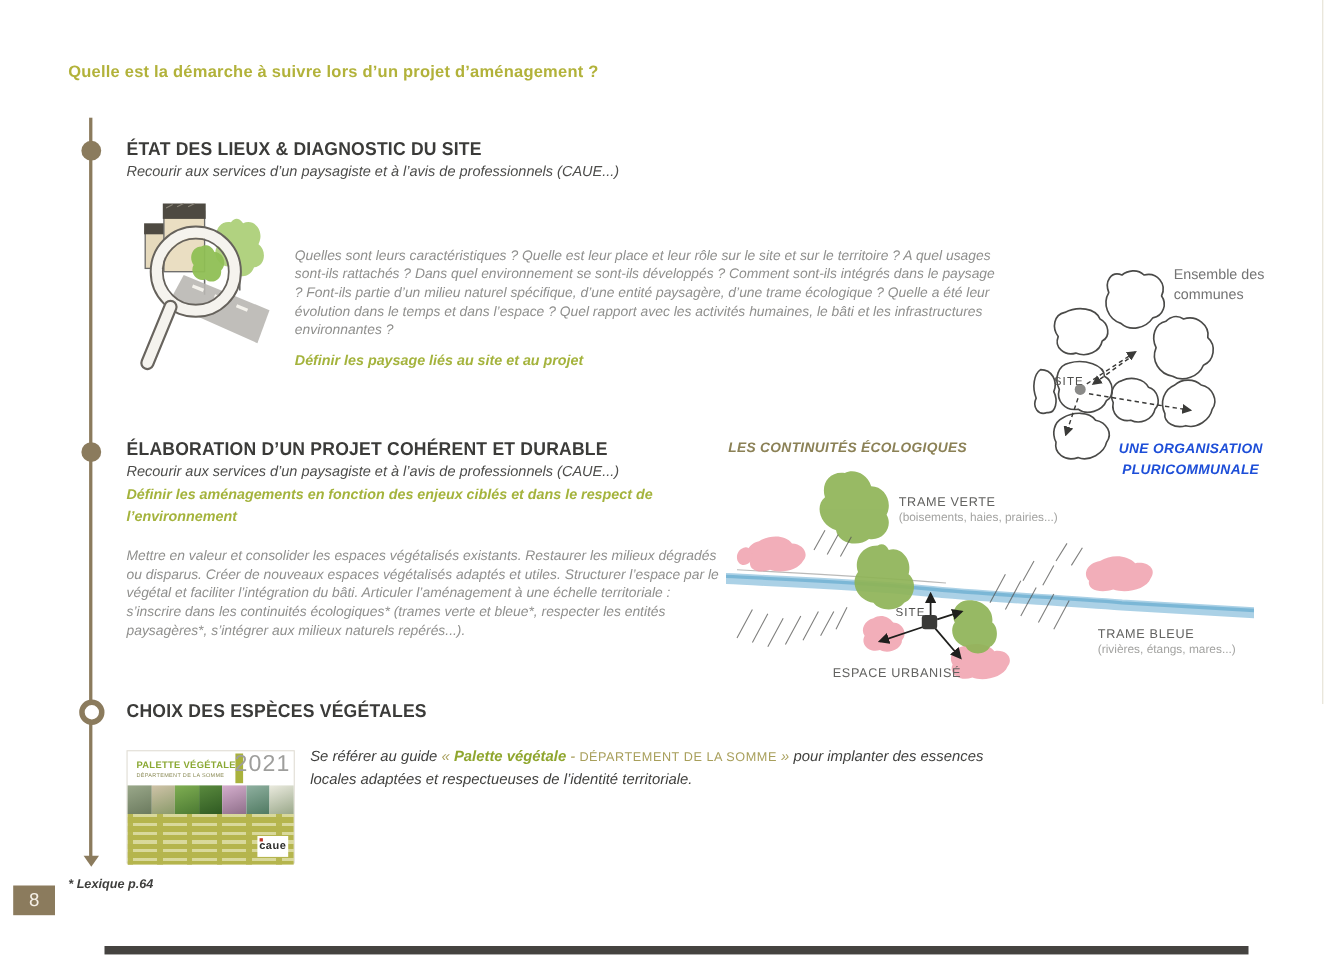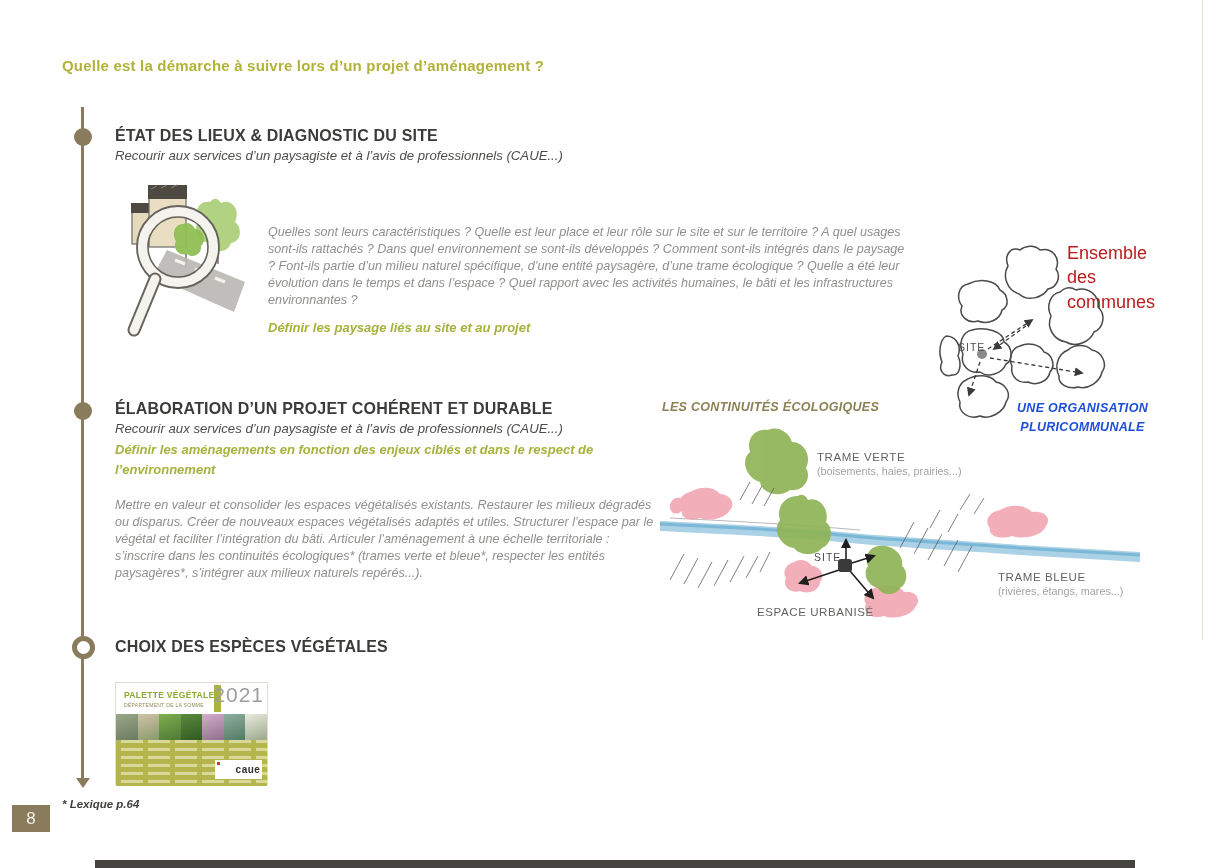--- a/index.html
+++ b/index.html
@@ -19,21 +19,21 @@
 
   
   .step-title{font-size:17px;font-weight:bold;color:#3b3b39;letter-spacing:.2px;transform:scaleX(.94);transform-origin:left;white-space:nowrap;}
   .step-sub{font-size:13.2px;font-style:italic;color:#4d4d4b;}
   .lead{font-size:13px;font-weight:bold;font-style:italic;color:#a4b33c;line-height:1.55;}
   .body-text{font-size:12.6px;font-style:italic;color:#8f8f8d;line-height:1.34;}
 
   
   .eco-title{font-size:12.5px;font-weight:bold;font-style:italic;color:#8b8156;letter-spacing:.3px;}
   .caption{font-size:12.5px;font-weight:bold;font-style:italic;color:#1d4ed8;text-align:center;line-height:1.5;letter-spacing:.3px;}
-  .map-label{font-size:18px;color:#b91c1c;line-height:1.35;}
+  .map-label{font-size:13px;color:#737373;line-height:1.35;}
   .diag-label{font-size:11.5px;color:#636361;letter-spacing:.6px;white-space:nowrap;}
   .diag-sublabel{font-size:10.8px;color:#a3a3a1;white-space:nowrap;}
   .site-label{font-size:10.5px;color:#4f4f4d;letter-spacing:1px;}
 
   
   .guide-par{font-size:13.5px;font-style:italic;color:#3f3f3d;line-height:1.55;width:620px;}
   .guide-name{font-weight:bold;color:#8fa62e;}
   .guide-olive{color:#a89f5b;}
   .guide-subtitle{font-style:normal;font-size:11.5px;color:#a89f5b;letter-spacing:.5px;}
 
@@ -50,21 +50,21 @@
   .booklet{left:115px;top:682px;width:153px;height:103px;background:#ffffff;border:1px solid #e0ddd4;box-sizing:border-box;}
   .bk-title{position:absolute;left:8px;top:7px;font-size:8.5px;font-weight:bold;color:#8aa832;letter-spacing:.3px;}
   .bk-sub{position:absolute;left:8px;top:19px;font-size:5px;color:#8a8a55;letter-spacing:.3px;}
   .bk-bar{position:absolute;left:98px;top:2px;width:7px;height:27px;background:#a9b23c;}
   .bk-year{position:absolute;right:3px;top:0px;font-size:21px;color:#9e9e9c;letter-spacing:1px;}
   .bk-photos{position:absolute;left:0;top:31px;width:100%;height:26px;display:flex;}
   .bk-photos div{flex:1;}
   .bk-olive{position:absolute;left:0;top:57px;width:100%;height:46px;background:#b5b54d;
     background-image:repeating-linear-gradient(90deg,rgba(181,181,77,.95) 0 5px,rgba(0,0,0,0) 5px 27px),
                      repeating-linear-gradient(180deg,rgba(246,246,220,.55) 0 3px,rgba(0,0,0,0) 3px 8px);}
-  .bk-logo{position:absolute;right:5px;bottom:5px;width:28px;height:19px;background:#ffffff;display:flex;align-items:center;justify-content:center;font-size:10px;font-weight:bold;color:#2f2f2d;letter-spacing:.5px;padding-left:19px;}
+  .bk-logo{position:absolute;right:5px;bottom:5px;width:28px;height:19px;background:#ffffff;display:flex;align-items:center;justify-content:center;font-size:10px;font-weight:bold;color:#2f2f2d;letter-spacing:.5px;}
   .bk-logo::before{content:"";position:absolute;left:2px;top:2px;width:3px;height:3px;background:#c0392b;}
   .bk-logo{position:absolute;}
 </style>
 </head>
 <body>
 
 <div class="page">
 
   <div class="abs doc-title">Quelle est la démarche à suivre lors d’un projet d’aménagement ?</div>
 
@@ -195,20 +195,29 @@
       <div style="background:linear-gradient(160deg,#7fae52,#4c7a33);"></div>
       <div style="background:linear-gradient(160deg,#5a8a3e,#2f5a22);"></div>
       <div style="background:linear-gradient(160deg,#d4aecd,#8f6f8a);"></div>
       <div style="background:linear-gradient(160deg,#8fb0a0,#507a62);"></div>
       <div style="background:linear-gradient(160deg,#eaeade,#9aa88a);"></div>
     </div>
     <div class="bk-olive"></div>
     <div class="bk-logo">caue</div>
   </div>
 
+  <div class="abs guide-par" style="left:282px;top:678px;">
+    <span>Se référer au guide</span>
+    <span class="guide-olive">«</span>
+    <span class="guide-name">Palette végétale</span>
+    <span class="guide-olive">-</span>
+    <span class="guide-subtitle">DÉPARTEMENT DE LA SOMME</span>
+    <span class="guide-olive">»</span>
+    <span>pour implanter des essences locales adaptées et respectueuses de l’identité territoriale.</span>
+  </div>
 
 
   <div class="abs footnote" style="left:62px;top:798px;">* Lexique p.64</div>
   <div class="abs page-badge">8</div>
 
   <div class="abs bottom-strip"></div>
   <div class="abs scan-line"></div>
 
 </div>
 

